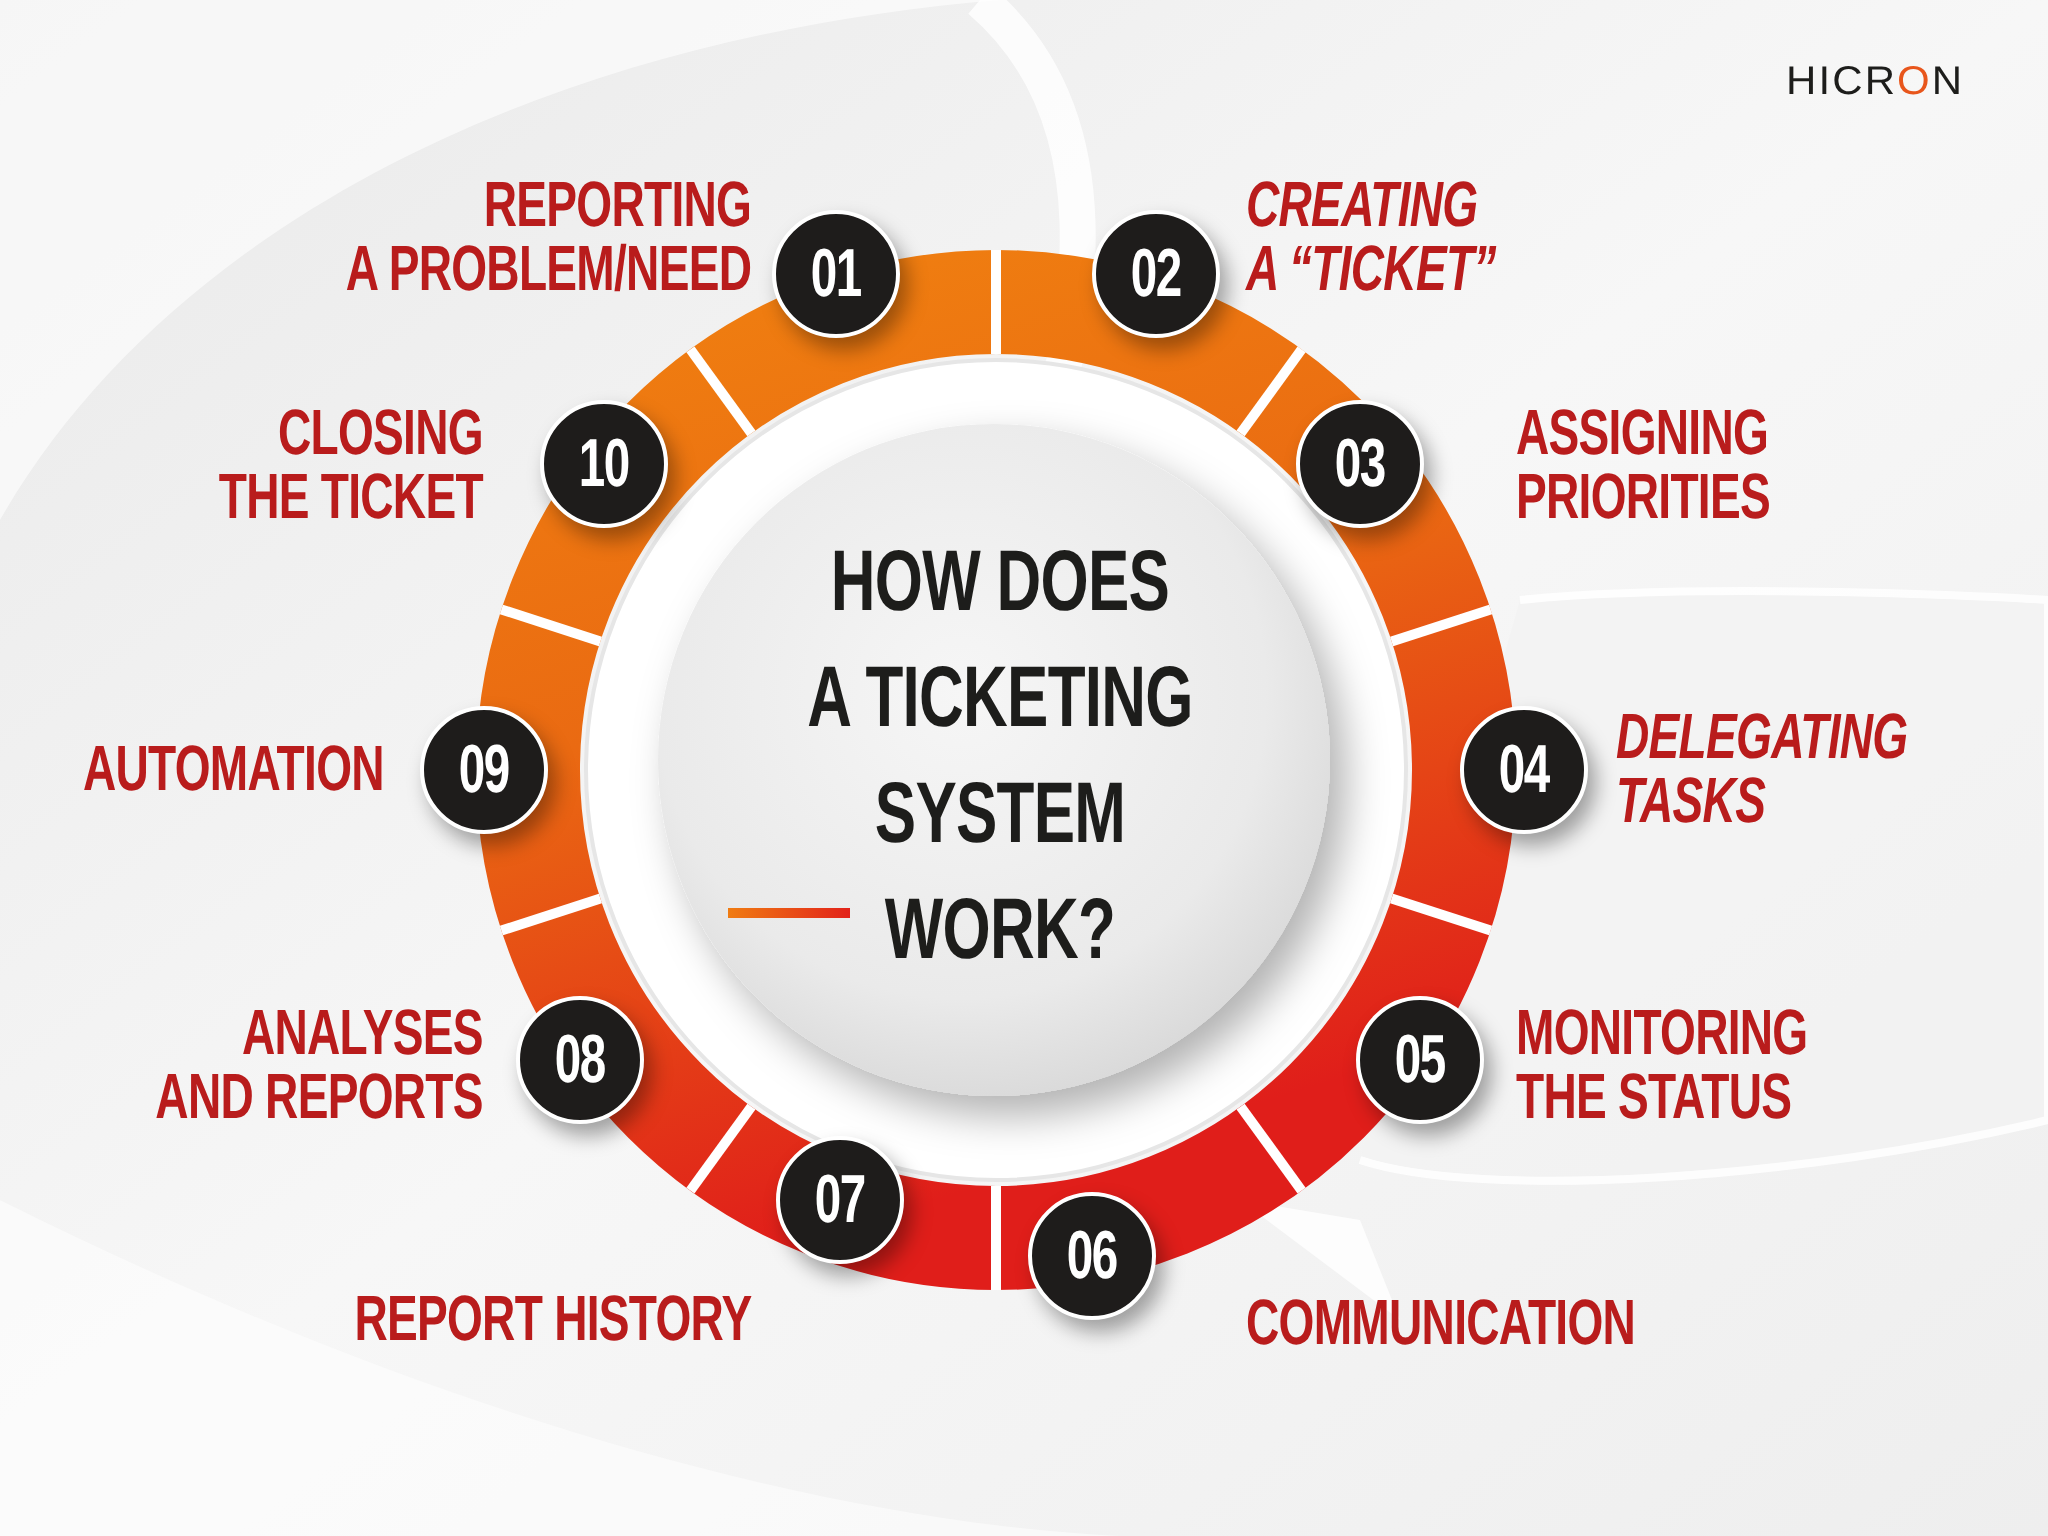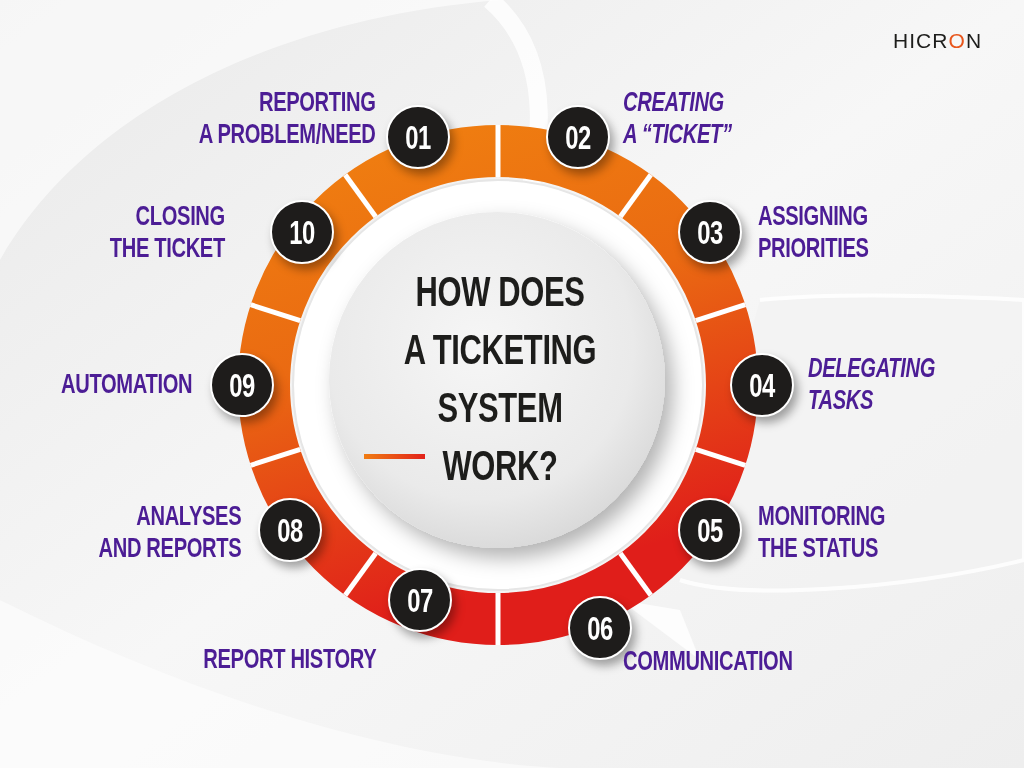--- a/index.html
+++ b/index.html
@@ -32,22 +32,22 @@
   .badge {
     position:absolute; width:60px; height:60px; border-radius:50%;
     background:#1e1c1b; border:2px solid #ffffff;
     box-shadow:4px 6px 10px rgba(0,0,0,0.35);
     display:flex; align-items:center; justify-content:center;
     color:#fff; font-weight:bold; font-size:34px;
     margin-left:-32px; margin-top:-32px;
   }
   .badge span { transform:scaleX(0.7); display:inline-block; letter-spacing:-1px; }
   .label {
-    position:absolute; color:#4c1d95; font-weight:bold;
-    font-size:28px; line-height:32px; white-space:nowrap;
+    position:absolute; color:#b91c1c; font-weight:bold;
+    font-size:32px; line-height:32px; white-space:nowrap;
     font-family:"Liberation Sans", sans-serif; letter-spacing:-0.5px;
   }
   .label .ln { display:block; transform:scaleX(0.72); }
   .label.right .ln { transform-origin:right center; text-align:right; }
   .label.left .ln { transform-origin:left center; text-align:left; }
 </style>
 </head>
 <body>
 
 <svg class="bg-layer" width="1024" height="768" viewBox="0 0 1024 768">
@@ -114,30 +114,30 @@
   <div>SYSTEM WORK?</div>
 </div>
 <div class="underline"></div>
 
 <div class="badge" style="left:418px;top:137px;">
     <span>01</span>
   </div>
 <div class="badge" style="left:578px;top:137px;">
     <span>02</span>
   </div>
-<div class="badge" style="left:710px;top:232px;">
+<div class="badge" style="left:680px;top:232px;">
     <span>03</span>
   </div>
 <div class="badge" style="left:762px;top:385px;">
     <span>04</span>
   </div>
 <div class="badge" style="left:710px;top:530px;justify-content:center;">
     <span>05</span>
   </div>
-<div class="badge" style="left:600px;top:628px;">
+<div class="badge" style="left:546px;top:628px;">
     <span>06</span>
   </div>
 <div class="badge" style="left:420px;top:600px;">
     <span>07</span>
   </div>
 <div class="badge" style="left:290px;top:530px;">
     <span>08</span>
   </div>
 <div class="badge" style="left:242px;top:385px;">
     <span>09</span>
@@ -172,16 +172,16 @@
 <div class="label right" style="right:648px;top:643px;">
   <span class="ln">REPORT HISTORY</span>
 </div>
 <div class="label right" style="right:783px;top:500px;">
   <span class="ln">ANALYSES</span>
   <span class="ln">AND REPORTS</span>
 </div>
 <div class="label right" style="right:832px;top:368px;">
   <span class="ln">AUTOMATION</span>
 </div>
-<div class="label right" style="right:799px;top:200px;">
+<div class="label right" style="right:783px;top:200px;">
   <span class="ln">CLOSING</span>
   <span class="ln">THE TICKET</span>
 </div>
 
 </body></html>

